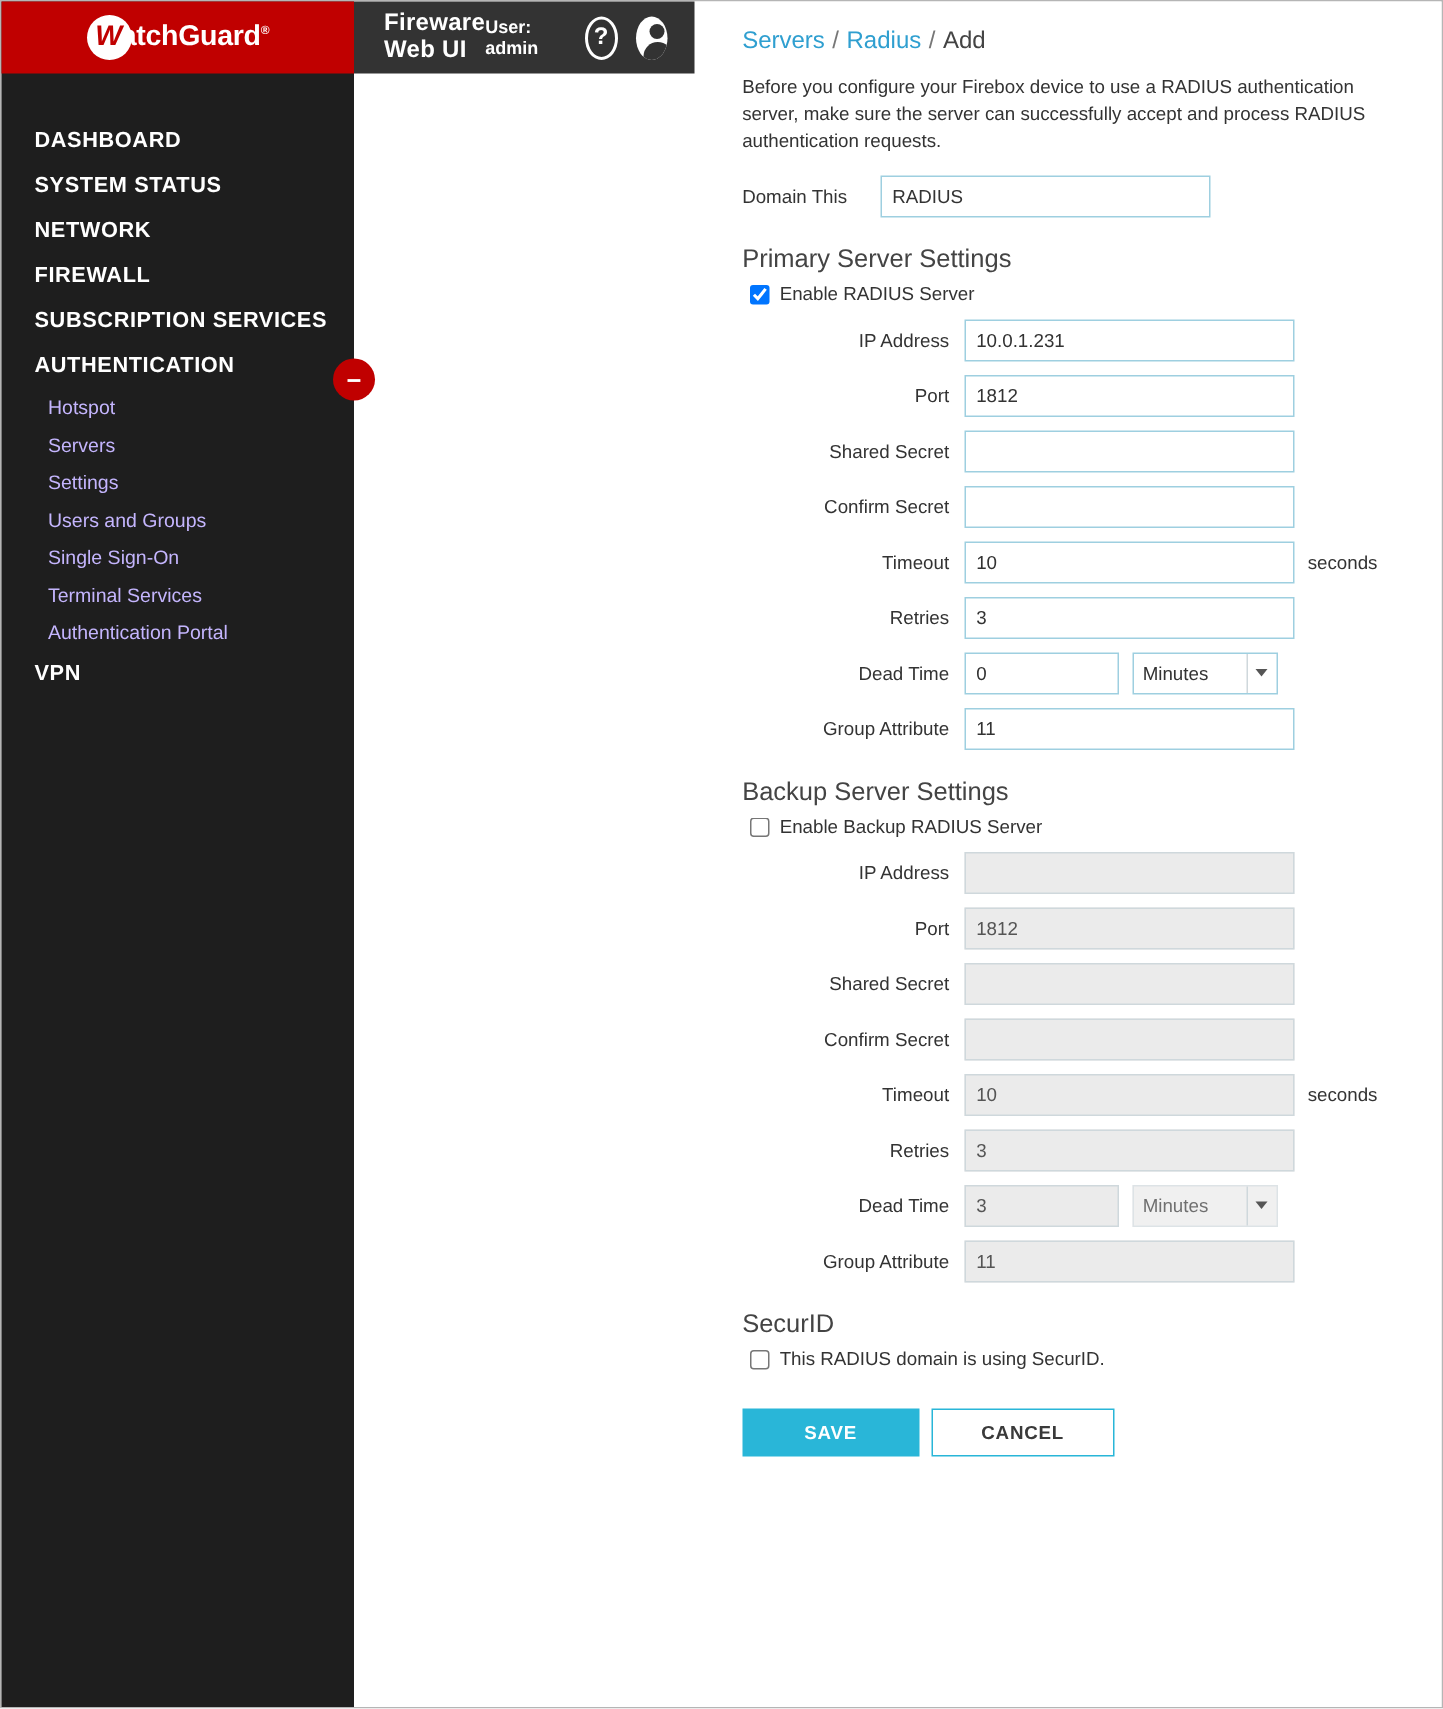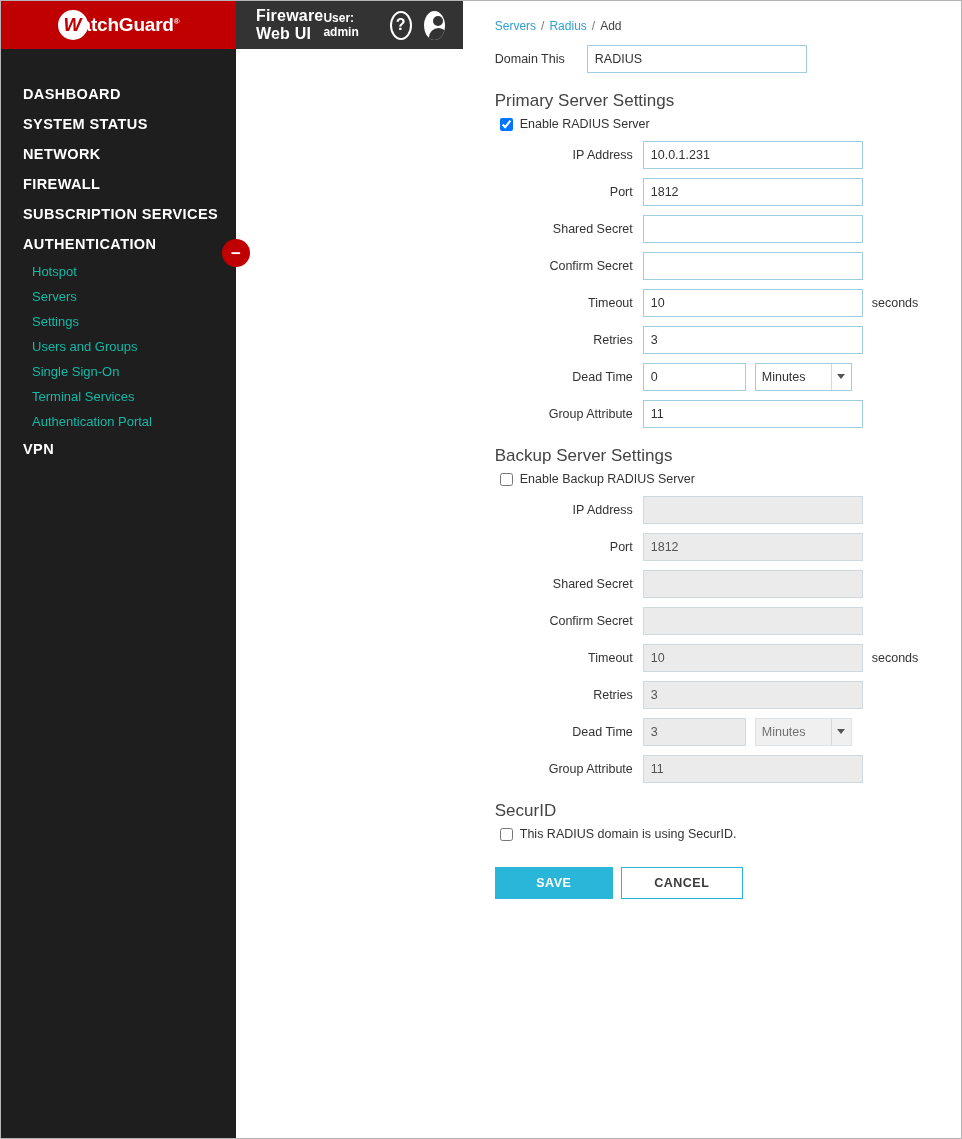--- a/index.html
+++ b/index.html
@@ -79,21 +79,21 @@
     letter-spacing: 0.4px;
     color: #ffffff;
     cursor: pointer;
   }
   .nav-item.active {
     color: #ffffff;
   }
   .subnav-item {
     padding: 5px 0 5px 31px;
     font-size: 13px;
-    color: #14b8a6;
+    color: #c4b5fd;
     cursor: pointer;
   }
   .collapse-knob {
     position: absolute;
     right: -14px;
     top: 238px;
     width: 28px;
     height: 28px;
     border-radius: 50%;
     background: #c00000;
@@ -177,21 +177,21 @@
     border-radius: 10px 10px 0 0;
     background: #333;
     left: 5px;
     top: 17px;
   }
   .content {
     padding: 18px 24px 0 32px;
     overflow: hidden;
   }
   .breadcrumb {
-    font-size: 12px;
+    font-size: 16px;
     margin-bottom: 12px;
   }
   .breadcrumb a {
     color: #2f9fd0;
     text-decoration: none;
     cursor: pointer;
   }
   .breadcrumb .sep {
     color: #777;
     margin: 0 5px;
@@ -383,20 +383,21 @@
         </span>
       </div>
     </div>
 
     <div class="content">
 
       <div class="breadcrumb">
         <a>Servers</a><span class="sep">/</span><a>Radius</a><span class="sep">/</span><span class="current">Add</span>
       </div>
 
+      <div class="intro">Before you configure your Firebox device to use a RADIUS authentication server, make sure the server can successfully accept and process RADIUS authentication requests.</div>
 
       <div class="row domain-row">
         <div class="row-label">Domain This</div>
         <input class="txt w-wide" value="RADIUS" style="">
       </div>
 
       <div class="sect-title">Primary Server Settings</div>
 
       <div class="check-row">
         <input type="checkbox" checked="" style="">

